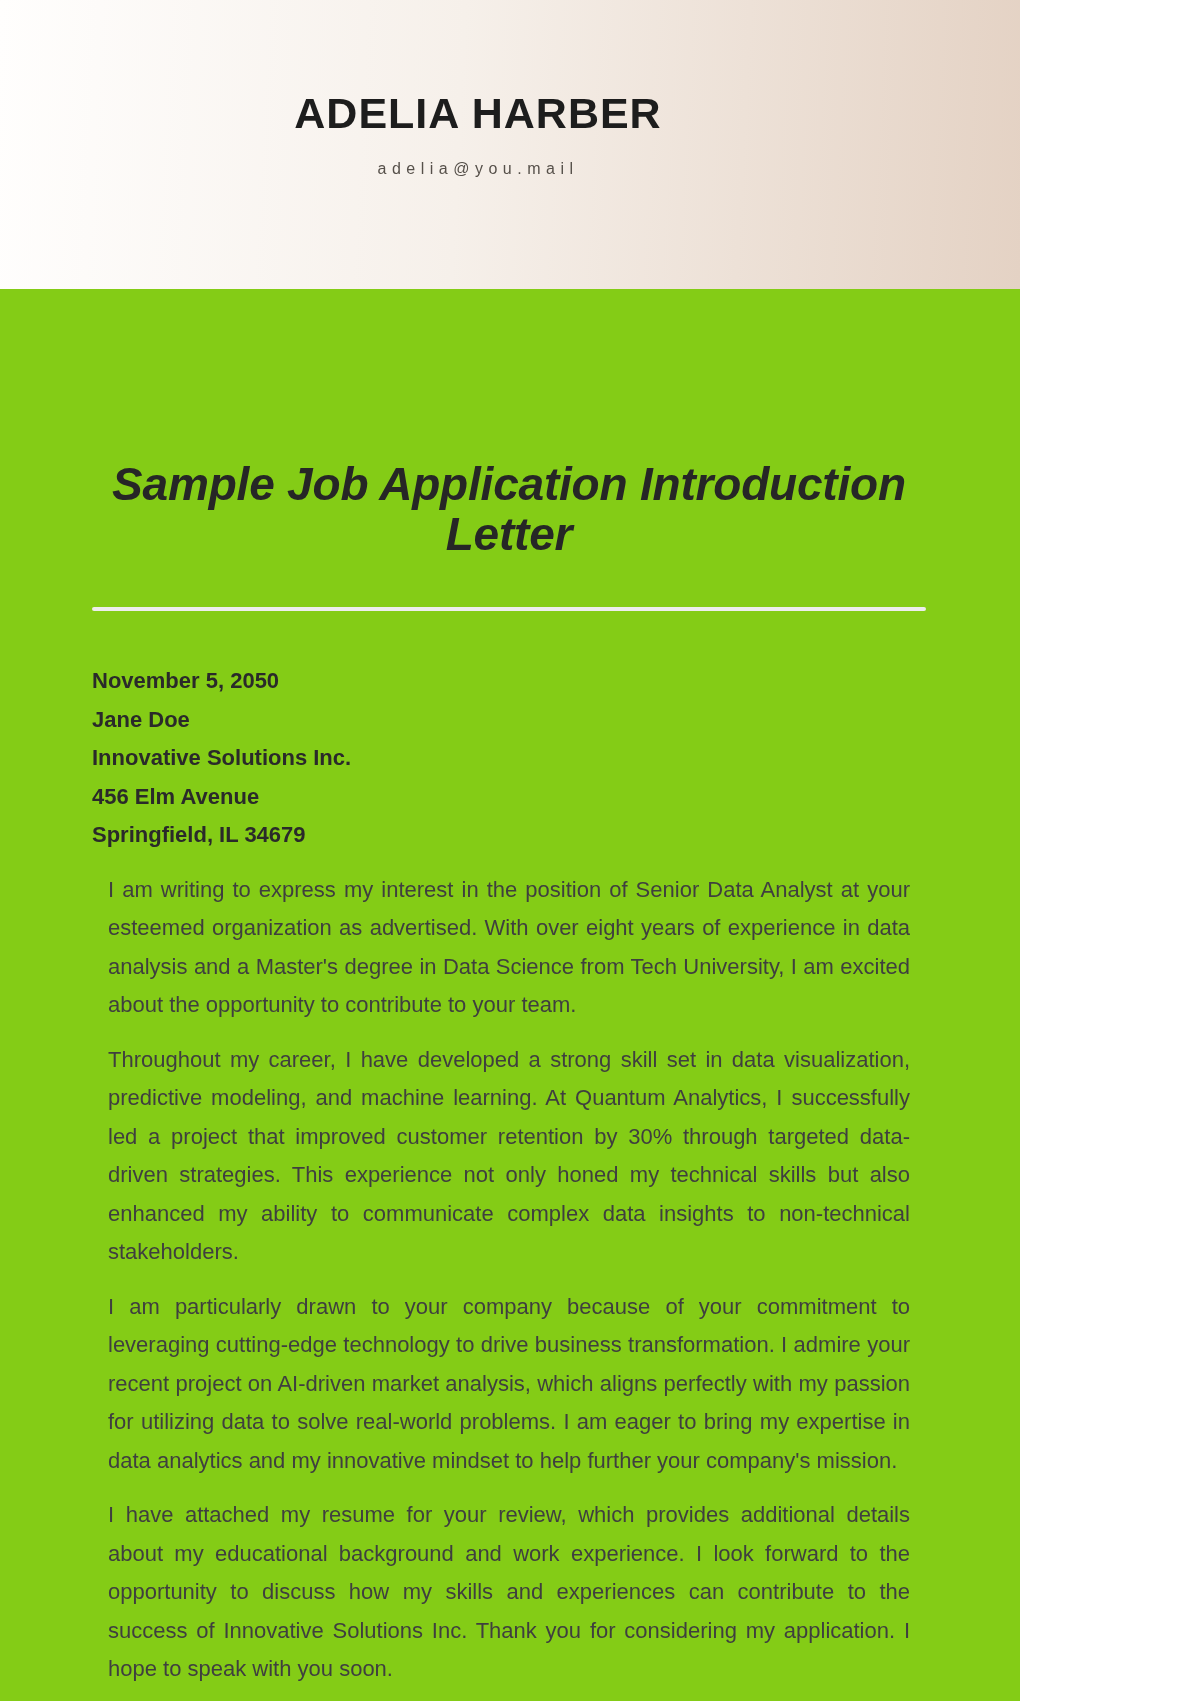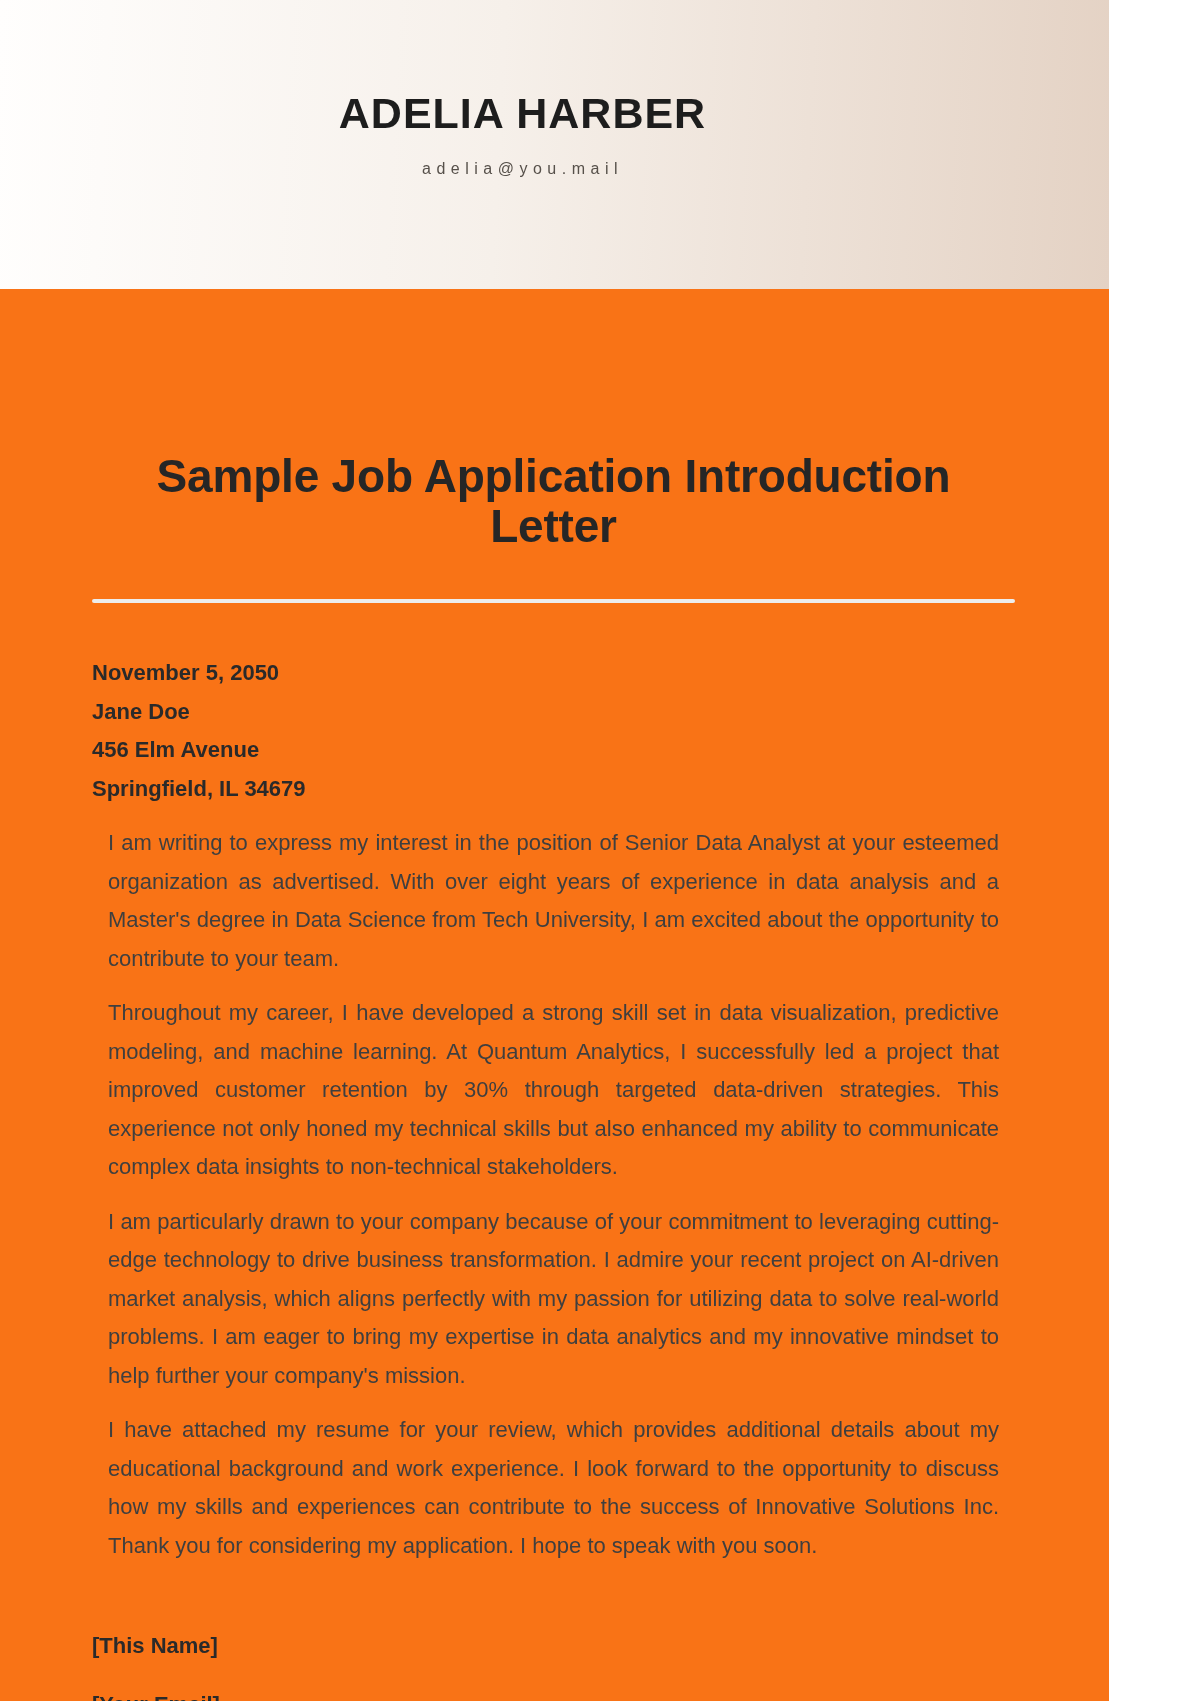--- a/index.html
+++ b/index.html
@@ -7,23 +7,23 @@
     padding: 0;
     background: #ffffff;
   }
   body {
     width: 1200px;
     height: 1701px;
     overflow: hidden;
     font-family: "Liberation Sans", "DejaVu Sans", sans-serif;
   }
   .page {
-    width: 1109px;
+    width: 1020px;
     height: 1701px;
-    background: #f97316;
+    background: #84cc16;
   }
   
   .header {
     box-sizing: border-box;
     height: 289px;
     padding-top: 90px;
     padding-right: 64px;
     text-align: center;
     background: linear-gradient(93deg, #fffefd 0%, #f6f0ea 45%, #e4d2c4 100%);
   }
@@ -38,28 +38,29 @@
     margin-top: 24px;
     font-size: 16px;
     letter-spacing: 5.5px;
     color: #56504a;
   }
   
   .content {
     padding: 0 94px 0 92px;
   }
   .doc-title {
-    margin: 8px;
+    margin: 16px;
     padding-top: 154px;
     font-size: 46px;
     line-height: 50px;
     font-weight: 700;
     letter-spacing: -0.2px;
     text-align: center;
     color: #262626;
+    font-style: italic;
   }
   .divider {
     height: 4px;
     margin-top: 48px;
     background: #ededed;
     border-radius: 2px;
   }
   
   .letter {
     margin-top: 51px;
@@ -100,20 +101,21 @@
     <h1 class="doc-title">Sample Job Application Introduction Letter</h1>
 
     <div class="divider"></div>
 
     <div class="letter">
 
       <div class="bold-line">November 5, 2050</div>
 
       <div>
           <div class="bold-line">Jane Doe</div>
+          <div class="bold-line">Innovative Solutions Inc.</div>
           <div class="bold-line">456 Elm Avenue</div>
           <div class="bold-line">Springfield, IL 34679</div>
         </div>
 
 
       <div>
           <p class="para">I am writing to express my interest in the position of Senior Data Analyst at your esteemed organization as advertised. With over eight years of experience in data analysis and a Master's degree in Data Science from Tech University, I am excited about the opportunity to contribute to your team.</p>
           <p class="para">Throughout my career, I have developed a strong skill set in data visualization, predictive modeling, and machine learning. At Quantum Analytics, I successfully led a project that improved customer retention by 30% through targeted data-driven strategies. This experience not only honed my technical skills but also enhanced my ability to communicate complex data insights to non-technical stakeholders.</p>
           <p class="para">I am particularly drawn to your company because of your commitment to leveraging cutting-edge technology to drive business transformation. I admire your recent project on AI-driven market analysis, which aligns perfectly with my passion for utilizing data to solve real-world problems. I am eager to bring my expertise in data analytics and my innovative mindset to help further your company's mission.</p>
           <p class="para">I have attached my resume for your review, which provides additional details about my educational background and work experience. I look forward to the opportunity to discuss how my skills and experiences can contribute to the success of Innovative Solutions Inc. Thank you for considering my application. I hope to speak with you soon.</p>

